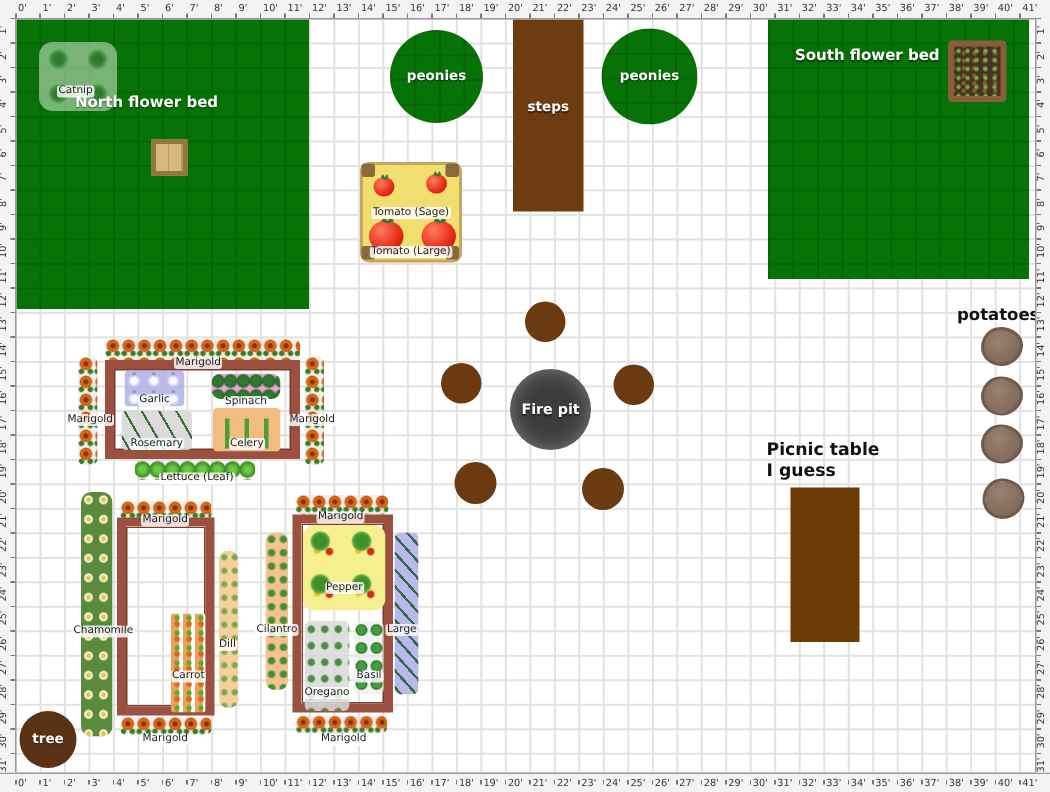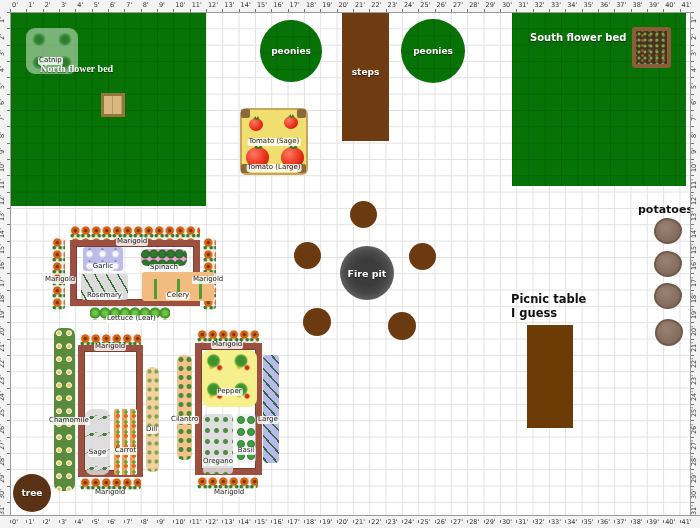--- a/index.html
+++ b/index.html
@@ -43,21 +43,21 @@
   .tile-marigold{background-image:
     radial-gradient(circle at 50% 38%,#7a3000 1px,#ef7212 2.6px,#c95200 3.6px,transparent 4.6px),
     radial-gradient(circle at 22% 80%,#3a7a1e 1.3px,transparent 2.3px),
     radial-gradient(circle at 78% 80%,#3a7a1e 1.3px,transparent 2.3px);
     background-size:10.5px 12px;background-color:rgba(225,225,225,.55);border-radius:4px;}
   .tile-lettuce{background-image:radial-gradient(circle at 50% 50%,#6cc743 2px,#4da32e 4px,#3c8a22 5px,transparent 6px);background-size:10px 12px;}
   .tile-garlic{background-image:radial-gradient(circle at 50% 58%,#fbfbff 2px,#d8d8ee 3.2px,transparent 4.2px),radial-gradient(circle at 50% 20%,#8888bb .8px,transparent 1.5px);background-size:13px 12px;}
   .tile-spinach{background-image:radial-gradient(circle at 50% 50%,#2e7a2e 2.6px,#246824 4px,transparent 5px);background-size:8.5px 10px;}
   .tile-rosemary{background-image:repeating-linear-gradient(60deg,transparent 0 4px,#3c6e3c 4px 5.4px,transparent 5.4px 10px);}
   .tile-celery{background-image:linear-gradient(#4f9e35 0 0),linear-gradient(#4f9e35 0 0),linear-gradient(#4f9e35 0 0);
-    background-size:3px 70%,3px 70%,3px 70%;background-position:18% 80%,50% 80%,82% 80%;background-repeat:no-repeat;padding-left:27px;}
+    background-size:3px 70%,3px 70%,3px 70%;background-position:18% 80%,50% 80%,82% 80%;background-repeat:no-repeat;}
   .tile-broccoli{background-image:radial-gradient(circle at 50% 38%,#1d661d 4.5px,#2a7a2a 6.5px,transparent 7.8px),linear-gradient(transparent 60%,rgba(190,230,180,.0) 60%);background-size:27px 26.5px;}
   .tile-daisy{background-image:radial-gradient(circle at 50% 40%,#e8c43a 1.1px,#ffffff 2.4px,transparent 3.4px),linear-gradient(#5a8a3c 0 0);
     background-size:10px 13px,1px 6px;background-position:0 0,50% 60%;background-repeat:repeat,repeat;}
   .tile-sage{background-image:radial-gradient(ellipse 3.5px 2.5px at 50% 50%,#4e7a46 60%,transparent 70%),linear-gradient(160deg,transparent 46%,#6a9a5a 48%,transparent 52%);background-size:13px 17px;}
   .tile-carrot{background-image:
     radial-gradient(circle at 50% 30%,#4fae30 1.3px,transparent 2.2px),
     radial-gradient(circle at 50% 70%,#d96a1a 1.5px,transparent 2.4px),
     repeating-linear-gradient(90deg,#efa05f 0 5.5px,#ffffff 5.5px 8px);
     background-size:8px 10px,8px 10px,auto;}
   .tile-dill{background-image:radial-gradient(circle at 50% 50%,#7aa84f 1.5px,transparent 2.6px);background-size:7px 9px;}
@@ -81,21 +81,21 @@
   .stool{position:absolute;border-radius:50%;background:#6b3a10;}
   .post{position:absolute;width:9px;height:9px;background:#8a6a3a;border-radius:2px;z-index:2;}
 </style>
 </head>
 <body>
 
 <div id="stage">
   <div id="grid"></div>
 
   <div class="obj greenbed" style="left:10px;top:12px;width:196px;height:194px;">
-    <span class="wlabel" style="left:30px;top:51px;font-size:10px;font-family:Liberation Serif, serif;">North flower bed</span>
+    <span class="wlabel" style="left:40px;top:51px;font-size:10px;">North flower bed</span>
     <div class="tile-catnip" style="position:absolute;left:16px;top:16px;width:52px;height:46px;border-radius:9px;background-color:rgba(235,245,232,.5);">
       <span class="chip" style="left:12px;top:29px;">Catnip</span>
     </div>
     <div style="position:absolute;left:91px;top:81px;width:24px;height:24px;background:#d7b97f;border:3px solid #96763f;box-sizing:border-box;background-image:linear-gradient(90deg,transparent 0 8px,#b99a5f 8px 9px,transparent 9px 17px,#b99a5f 17px 18px,transparent 18px);"></div>
   </div>
 
   <div class="obj circle greenbed" style="left:260px;top:20px;width:62px;height:62px;display:flex;align-items:center;justify-content:center;">
     <span class="wlabel" style="position:static;font-size:9px;">peonies</span>
   </div>
   <div class="obj circle greenbed" style="left:401px;top:19px;width:64px;height:64px;display:flex;align-items:center;justify-content:center;">
@@ -163,23 +163,20 @@
   <div class="obj" style="left:527px;top:325px;width:46px;height:103px;background:#6d3b05;"></div>
 
   <div class="obj circle" style="left:13px;top:474px;width:38px;height:38px;background:#5a3317;display:flex;align-items:center;justify-content:center;">
     <span class="wlabel" style="position:static;font-size:9px;">tree</span>
   </div>
 
   <div class="obj tile-daisy" style="left:54px;top:328px;width:21px;height:163px;background-color:rgba(222,222,222,.8);border-radius:7px;"></div>
   <span class="chip" style="left:48px;top:417px;">Chamomile</span>
   <div class="obj tile-marigold" style="left:80px;top:334px;width:61px;height:13px;"></div>
   <div class="obj frame" style="left:78px;top:345px;width:65px;height:132px;box-sizing:border-box;">
-    <div class="tile-sage" style="position:absolute;left:1px;top:58px;width:25px;height:66px;background-color:rgba(216,216,216,.85);border-radius:8px;">
-      <span class="chip c" style="bottom:18px;">Sage</span>
-    </div>
     <div class="tile-carrot" style="position:absolute;left:30px;top:58px;width:23px;height:66px;border-radius:2px;">
       <span class="chip c" style="bottom:20px;">Carrot</span>
     </div>
   </div>
   <span class="chip" style="left:94px;top:343px;">Marigold</span>
   <div class="obj tile-marigold" style="left:80px;top:478px;width:61px;height:12px;"></div>
   <span class="chip" style="left:94px;top:489px;">Marigold</span>
   <div class="obj tile-dill" style="left:146px;top:367px;width:13px;height:105px;background-color:#f5cf9d;border-radius:6px;"></div>
   <span class="chip" style="left:145px;top:426px;">Dill</span>
 

